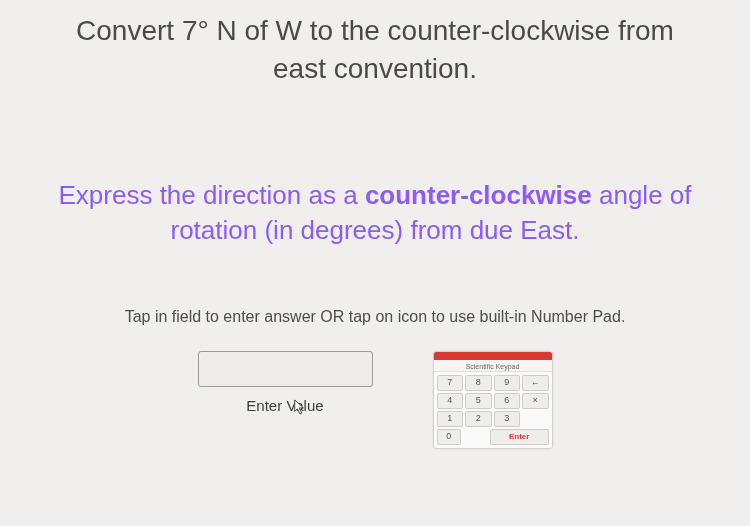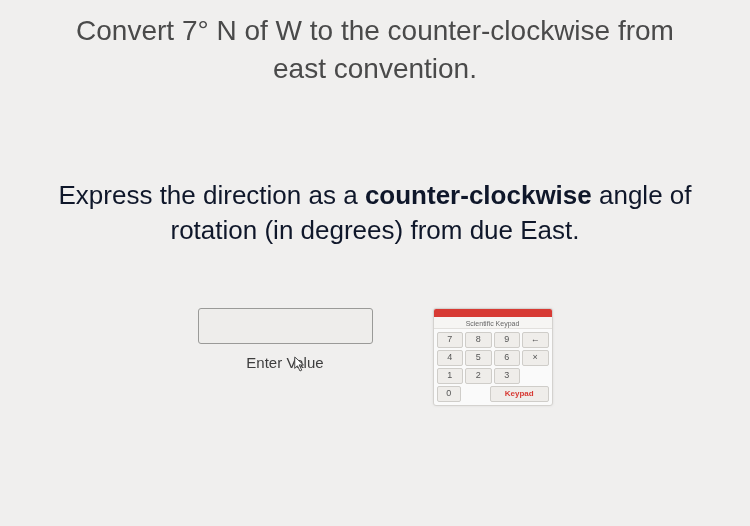--- a/index.html
+++ b/index.html
@@ -21,21 +21,21 @@
   .question-title {
     font-size: 28px;
     font-weight: 400;
     color: #4a4a4a;
     line-height: 1.35;
     margin-bottom: 90px;
   }
   .instruction {
     font-size: 26px;
     font-weight: 400;
-    color: #0f172a;
+    color: #8b5cf6;
     line-height: 1.35;
     margin-bottom: 60px;
   }
   .instruction strong { font-weight: 700; }
   .tap-hint {
     font-size: 16px;
     color: #4d4d4d;
     margin-bottom: 25px;
   }
   .answer-row {
@@ -134,20 +134,21 @@
 <div class="page">
 
   <div class="question-title">
     <span>Convert 7</span><span>°</span><span> N of W to the counter-clockwise from east convention.</span>
   </div>
 
   <div class="instruction">
     <span>Express the direction as a </span><strong>counter-clockwise</strong><span> angle of rotation (in degrees) from due East.</span>
   </div>
 
+  <div class="tap-hint">Tap in field to enter answer OR tap on icon to use built-in Number Pad.</div>
 
   <div class="answer-row">
 
     <div class="answer-col">
       <input type="text" class="answer-input" value="" style="">
       <div class="answer-label">
         <span>Enter Value</span>
         <svg class="cursor-icon" viewBox="0 0 16 20">
           <path d="M2 2 L2 15 L5 12 L8 18 L10 17 L7 11 L12 11 Z" fill="#ffffff" stroke="#333" stroke-width="1"></path>
         </svg>
@@ -172,20 +173,20 @@
         </div>
         <div class="numpad-row">
           <div class="numpad-key">1</div>
           <div class="numpad-key">2</div>
           <div class="numpad-key">3</div>
           <div class="numpad-key blank"></div>
         </div>
         <div class="numpad-row">
           <div class="numpad-key">0</div>
           <div class="numpad-key blank"></div>
-          <div class="numpad-key enter">Keypad</div>
+          <div class="numpad-key enter">Enter</div>
         </div>
       </div>
     </div>
 
   </div>
 
 </div>
 
 </body></html>

